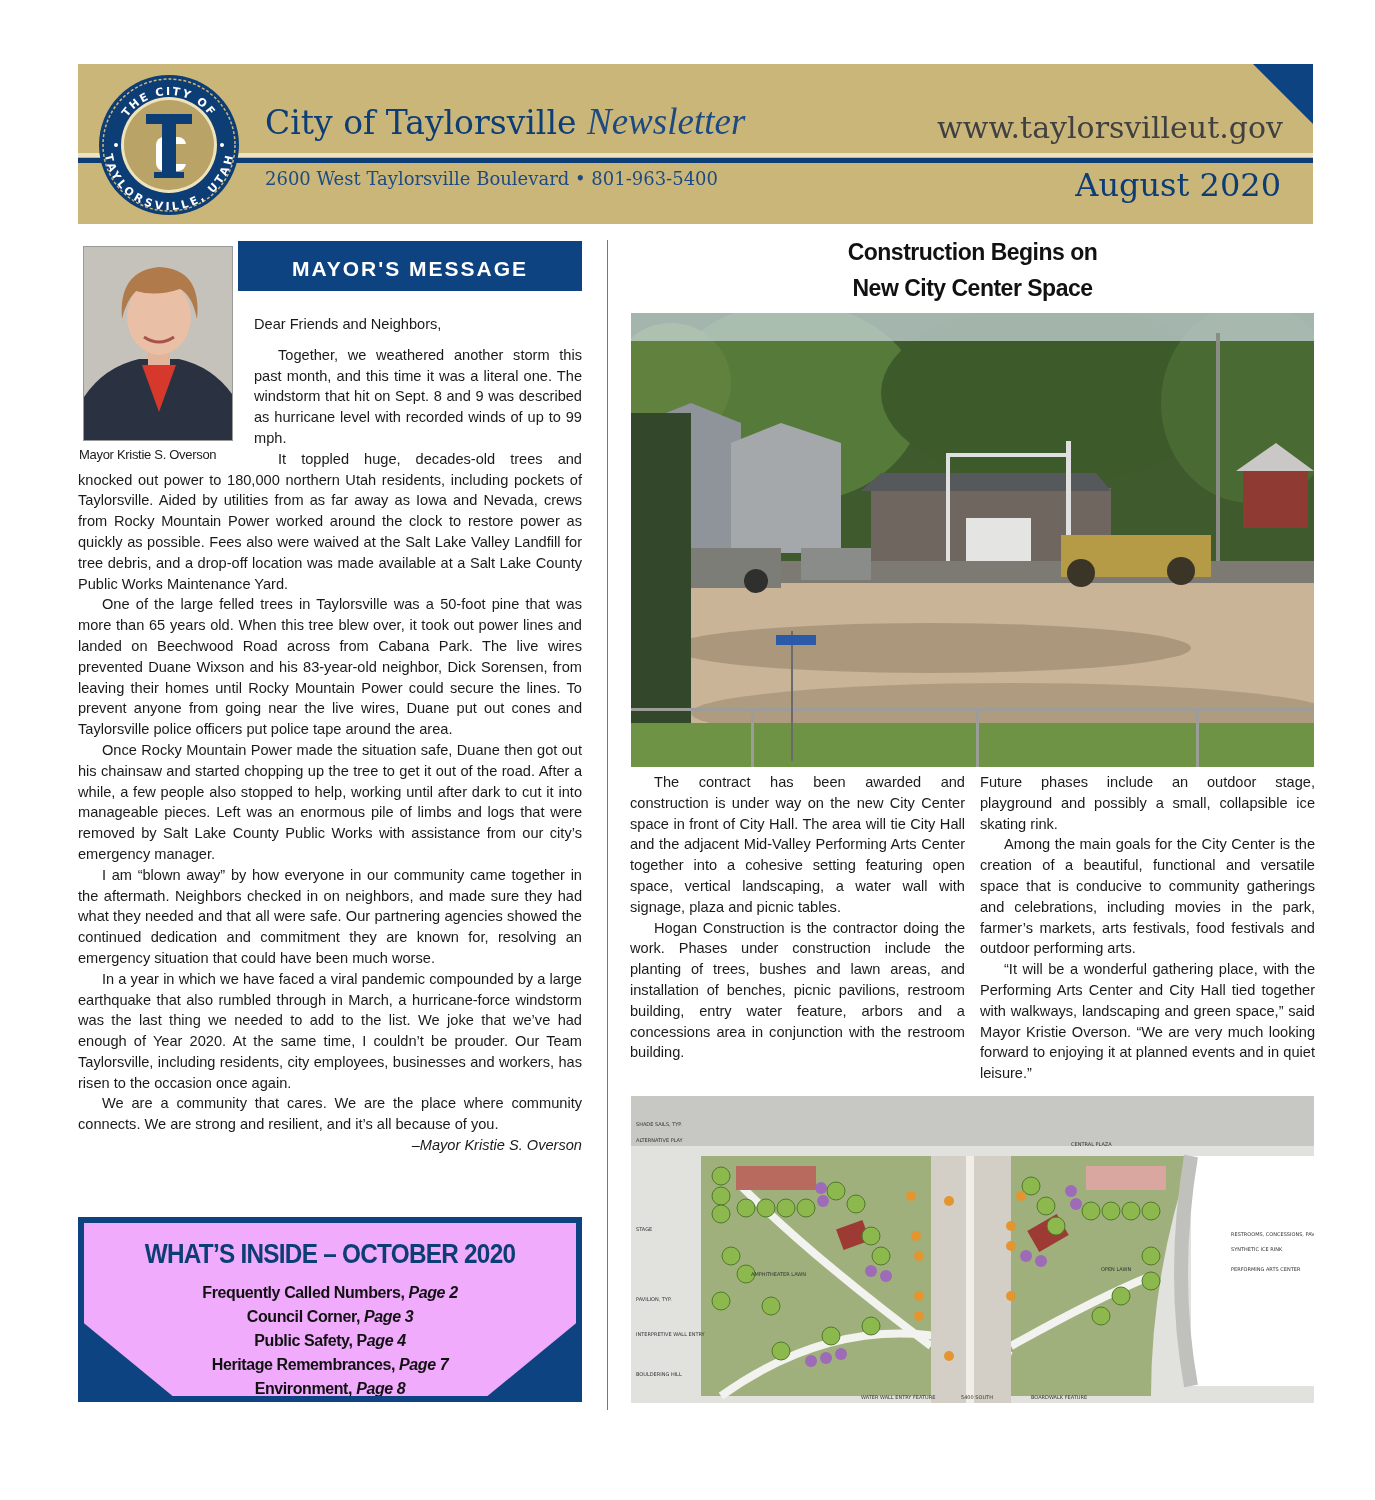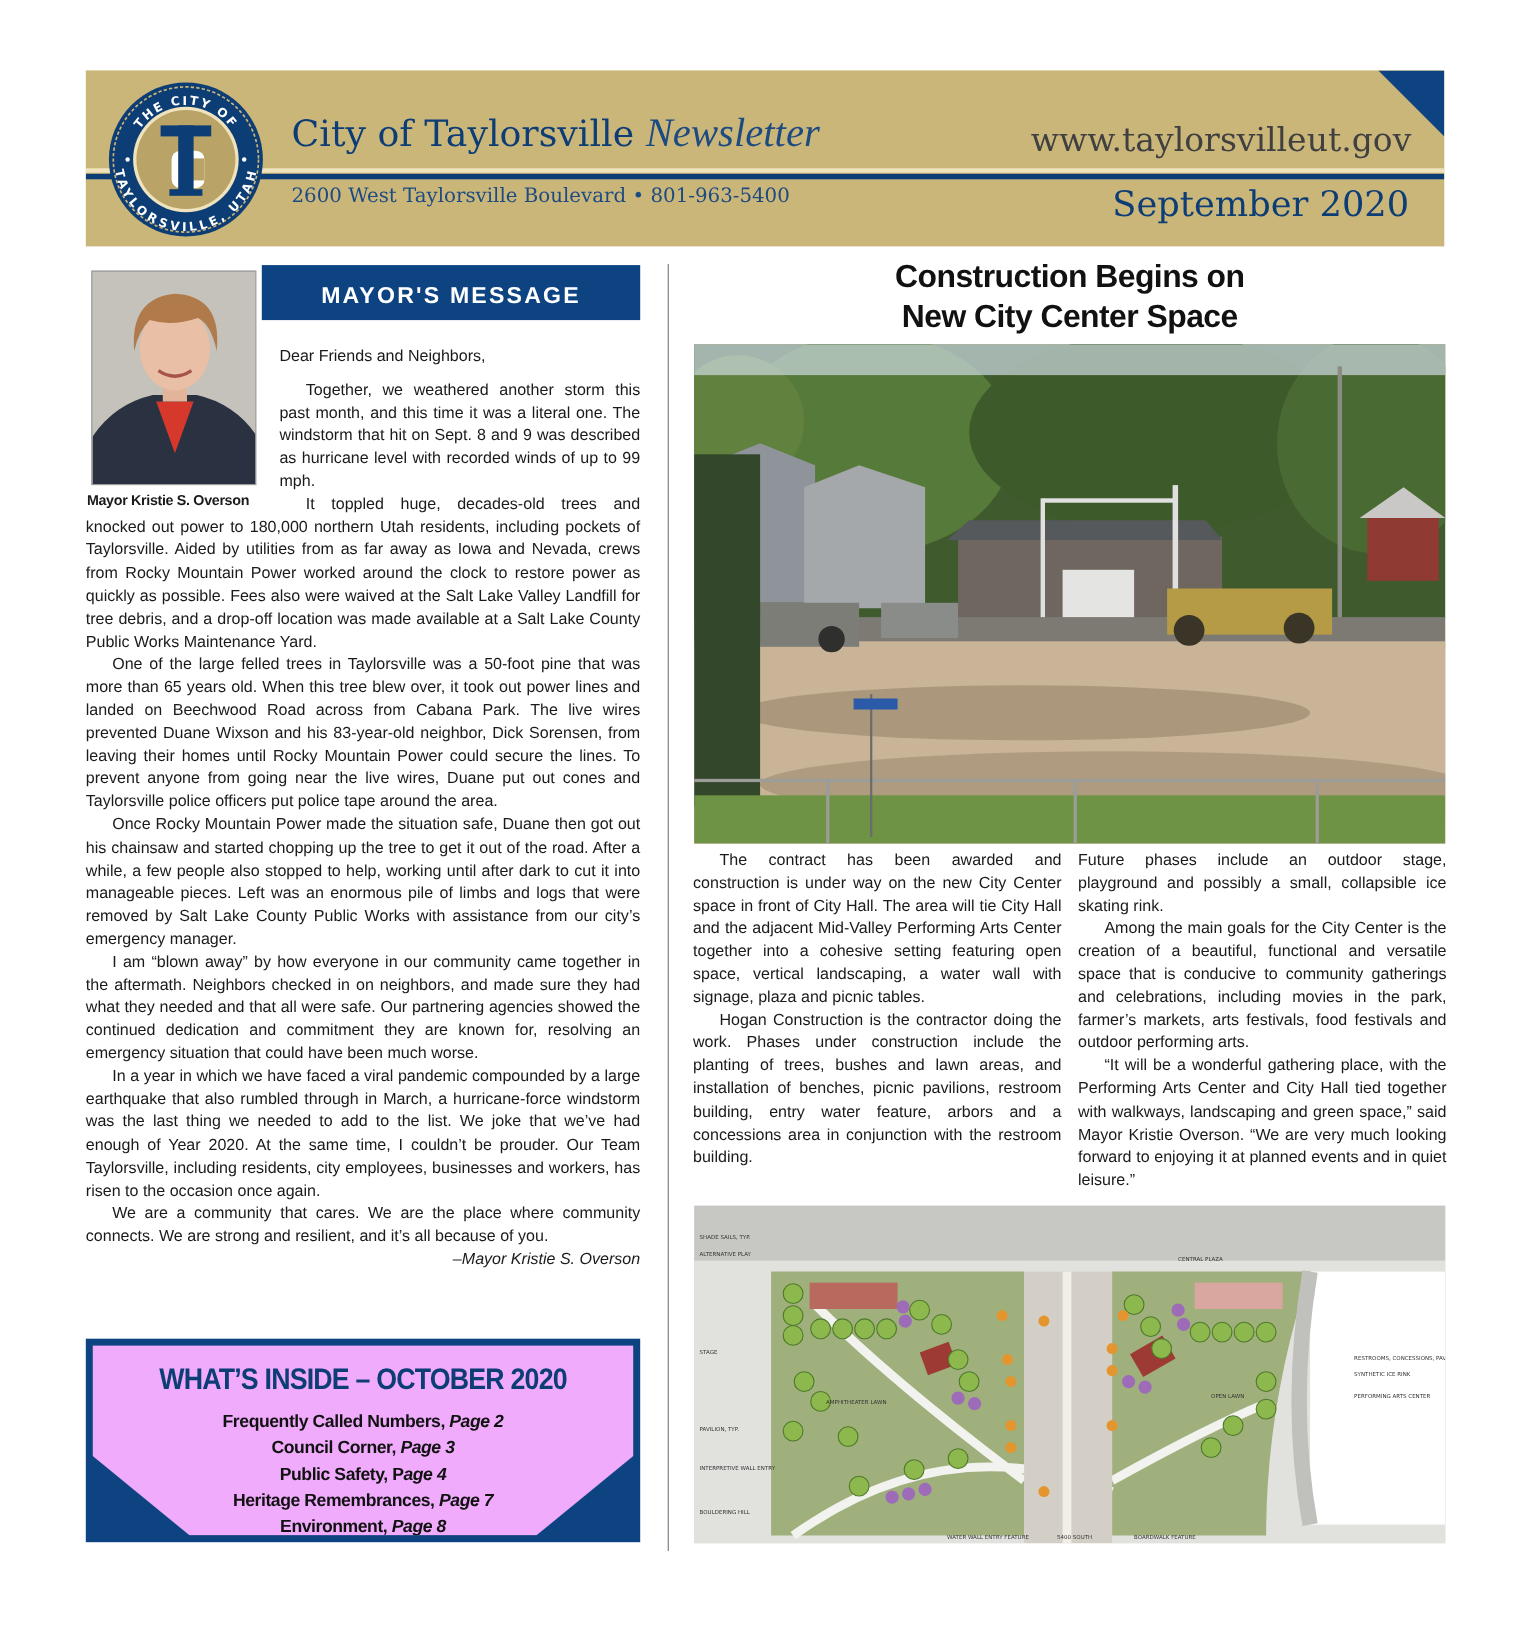--- a/index.html
+++ b/index.html
@@ -13,40 +13,40 @@
   .rule-navy { position: absolute; left: 0; right: 0; top: 94px; height: 5px; background: #0d3d75; }
   .seal { position: absolute; left: 20px; top: 10px; width: 142px; height: 142px; }
   .mh-title { position: absolute; left: 187px; top: 36px; font-family: "DejaVu Serif", "Liberation Serif", serif; font-size: 33px; color: #0d3d75; white-space: nowrap; }
   .mh-title .news { font-style: italic; font-weight: normal; color: #1d4a80; font-family: "Liberation Serif", serif; font-size: 37px; }
   .mh-url { position: absolute; right: 30px; top: 46px; font-family: "DejaVu Serif", serif; font-size: 30px; color: #404040; }
   .mh-address { position: absolute; left: 187px; top: 104px; font-family: "DejaVu Serif", serif; font-size: 18px; color: #1d4a80; }
   .mh-date { position: absolute; right: 32px; top: 102px; font-family: "DejaVu Serif", serif; font-size: 32px; color: #0d3d75; }
 
   
   .mayor-photo { position: absolute; left: 83px; top: 246px; width: 150px; height: 195px; background: #bdb9b3; border: 1px solid #999; overflow: hidden; }
-  .mayor-caption { position: absolute; left: 79px; top: 447px; font-family: "Liberation Sans", sans-serif; font-weight: bold; font-size: 13px; letter-spacing: -0.3px; color: #1a1a1a; }
+  .mayor-caption { position: absolute; left: 79px; top: 447px; font-family: "Liberation Sans", sans-serif; font-weight: normal; font-size: 13px; letter-spacing: -0.3px; color: #1a1a1a; }
   .mm-header { position: absolute; left: 238px; top: 241px; width: 344px; height: 50px; background: #0d4380; color: #fff; font-family: "Liberation Sans", sans-serif; font-weight: bold; font-size: 21px; letter-spacing: 2px; text-align: center; line-height: 56px; }
   .letter { position: absolute; left: 78px; top: 314px; width: 504px; font-family: "Liberation Sans", sans-serif; font-size: 14.6px; line-height: 20.8px; text-align: justify; color: #1a1a1a; }
   .letter .float-space { float: left; width: 176px; height: 154px; }
   .letter p { text-indent: 24px; }
   .letter p.first { text-indent: 0; margin-bottom: 10px; }
   .letter .sig { text-align: right; font-style: italic; text-indent: 0; }
 
   .inside-box { position: absolute; left: 78px; top: 1217px; width: 504px; height: 185px; background: #0d4380; overflow: hidden; }
   .inside-inner { position: absolute; left: 6px; top: 6px; right: 6px; bottom: 6px; background: #f0abfc;
      clip-path: polygon(0 0, 100% 0, 100% 58%, 82% 100%, 18% 100%, 0 58%); }
   .inside-title { position: absolute; left: 0; right: 0; top: 16px; text-align: center; font-family: "Liberation Sans", sans-serif; font-weight: bold; font-size: 27px; color: #0d3d75; letter-spacing: -0.8px; transform: scaleX(0.9); }
   .inside-list { position: absolute; left: 0; right: 0; top: 58px; text-align: center; }
   .inside-item { font-family: "Liberation Sans", sans-serif; font-weight: bold; font-size: 16px; line-height: 24px; color: #111; letter-spacing: -0.4px; }
   .inside-item .pg { font-style: italic; }
 
   .col-divider { position: absolute; left: 607px; top: 240px; width: 1px; height: 1170px; background: #777; }
 
   
-  .headline { position: absolute; left: 630px; top: 234px; width: 685px; text-align: center; font-family: "Liberation Sans", sans-serif; font-weight: bold; font-size: 29px; line-height: 36px; color: #111; letter-spacing: -0.5px; }
+  .headline { position: absolute; left: 630px; top: 234px; width: 685px; text-align: center; font-family: "Liberation Sans", sans-serif; font-weight: bold; font-size: 23px; line-height: 36px; color: #111; letter-spacing: -0.5px; }
   .photo { position: absolute; left: 631px; top: 313px; width: 683px; height: 454px; overflow: hidden; background: #c9b59a; }
   .body-cols { position: absolute; left: 630px; top: 772px; width: 685px; display: flex; gap: 15px; }
   .body-col { width: 335px; font-family: "Liberation Sans", sans-serif; font-size: 14.6px; line-height: 20.8px; text-align: justify; color: #1a1a1a; }
   .body-col p { text-indent: 24px; }
   .body-col p.cont { text-indent: 0; }
   .plan { position: absolute; left: 631px; top: 1096px; width: 683px; height: 307px; overflow: hidden; background: #d8d8d4; }
 </style>
 </head>
 <body>
 
@@ -78,21 +78,21 @@
     <circle cx="18" cy="71" r="2" fill="#fff"></circle>
       <circle cx="124" cy="71" r="2" fill="#fff"></circle>
   </svg>
 
   <div class="mh-title">
     <span>City of Taylorsville</span>
     <span class="news">Newsletter</span>
   </div>
   <a class="mh-url">www.taylorsvilleut.gov</a>
   <div class="mh-address">2600 West Taylorsville Boulevard • 801-963-5400</div>
-  <div class="mh-date">September 2020</div>
+  <div class="mh-date">August 2020</div>
 </div>
 
 <div class="mayor-photo">
   <svg width="150" height="195" viewBox="0 0 150 195">
     <rect width="150" height="195" fill="#c5c1bb"></rect>
     <path d="M0 195 L0 150 Q20 120 55 112 L95 112 Q130 120 150 150 L150 195 Z" fill="#2a3242"></path>
     <path d="M58 118 L75 165 L92 118 Z" fill="#d6382b"></path>
     <rect x="64" y="92" width="22" height="26" fill="#e2b49a"></rect>
     <ellipse cx="75" cy="70" rx="32" ry="38" fill="#e9bfa6"></ellipse>
     <path d="M38 72 Q34 24 75 20 Q118 22 113 72 Q108 48 96 42 Q72 50 52 44 Q42 54 38 72 Z" fill="#b07a4a"></path>

